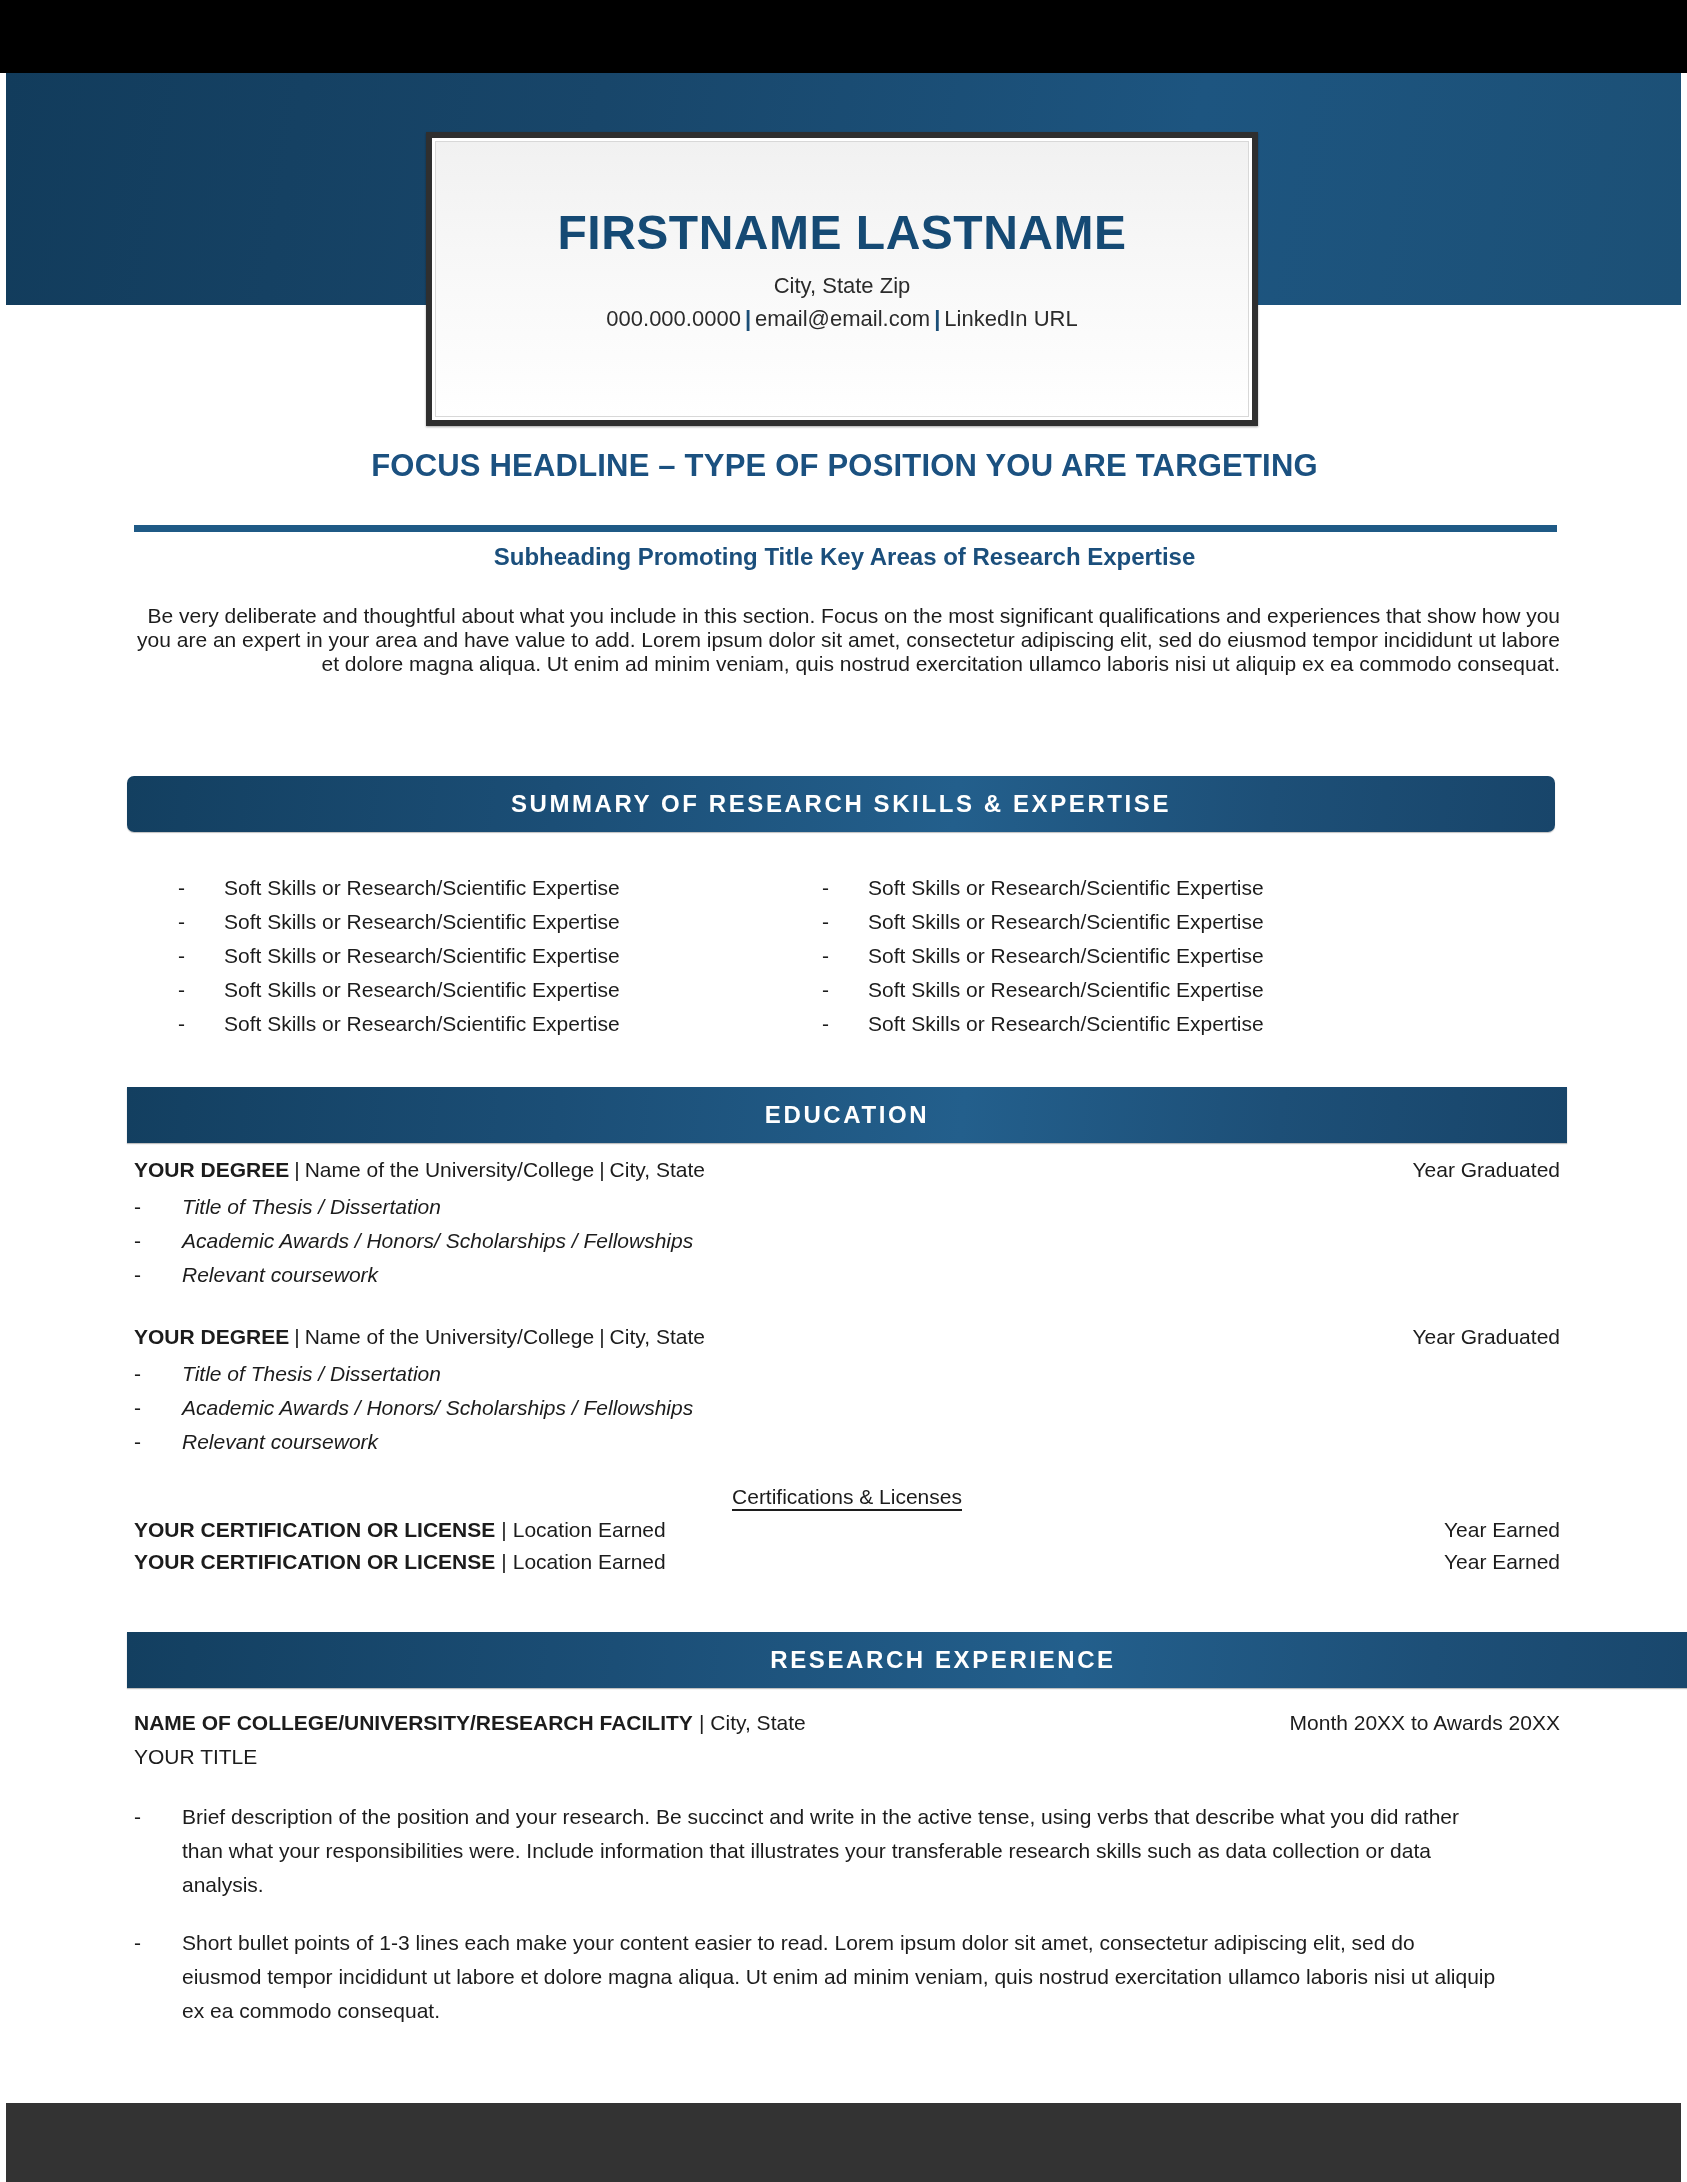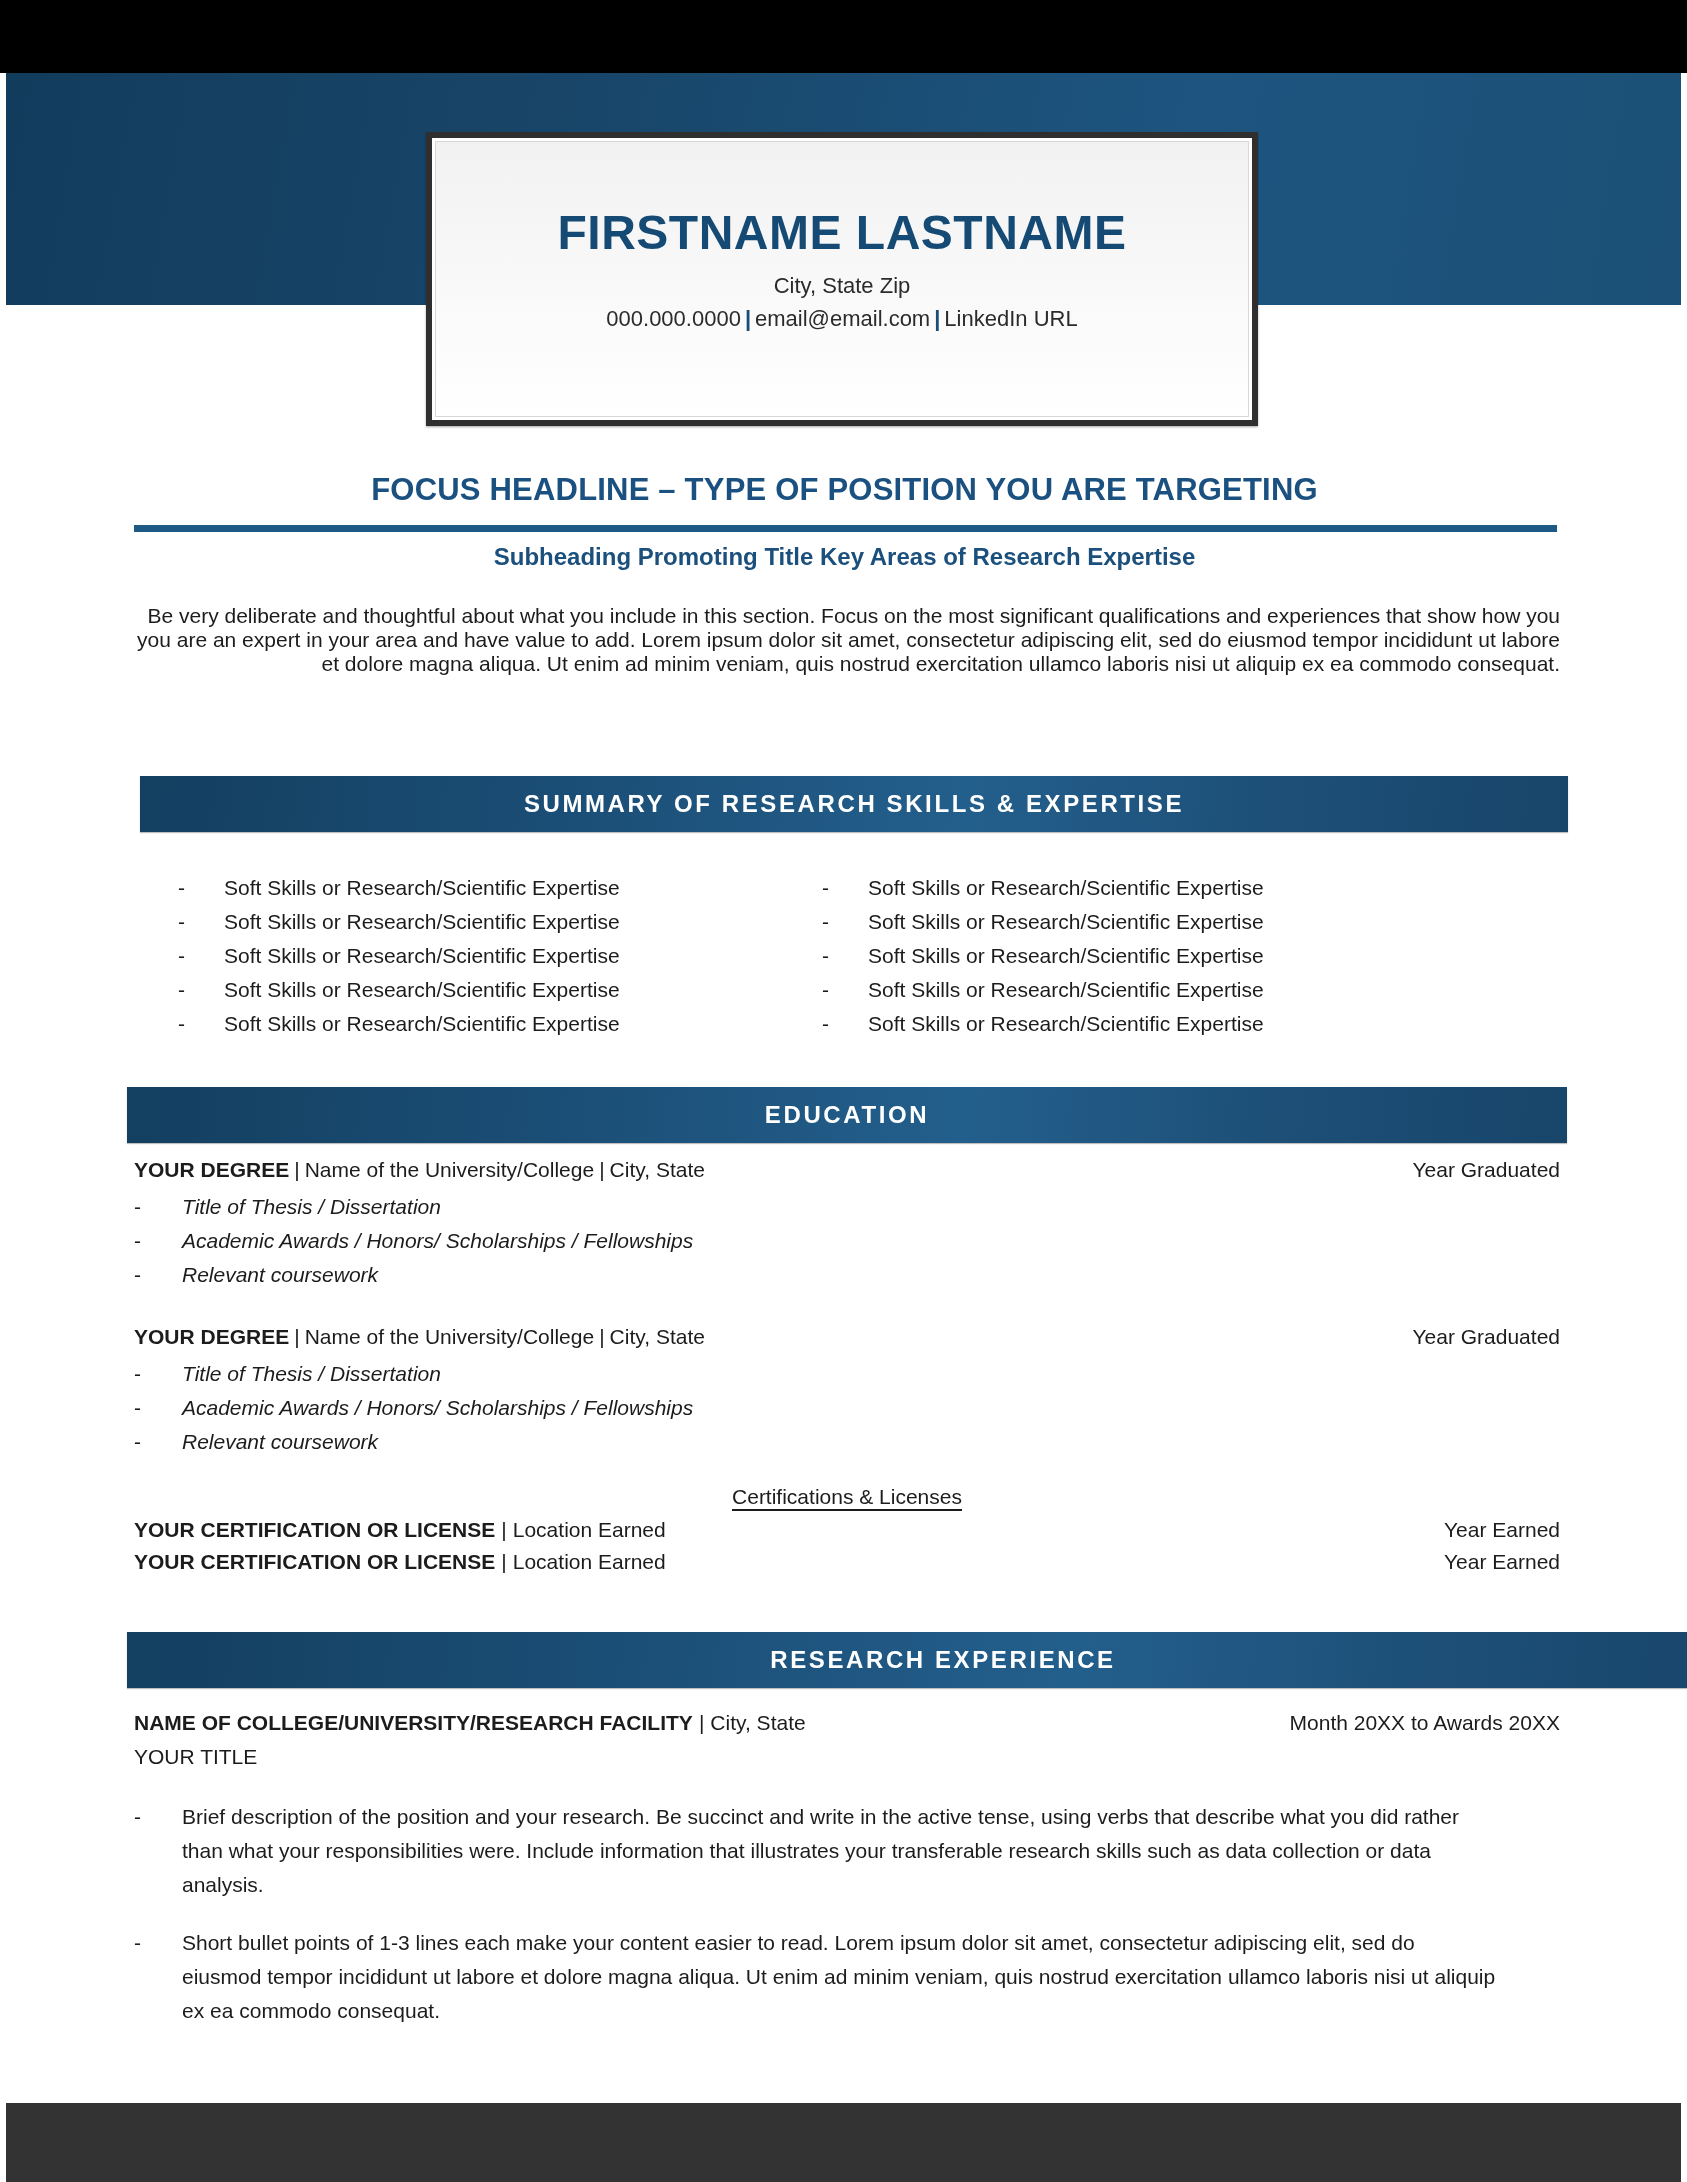--- a/index.html
+++ b/index.html
@@ -92,21 +92,21 @@
   .contact-line .sep {
     color: #1b4e77;
     font-weight: bold;
     padding: 0 4px;
   }
 
   
   .focus-headline {
     position: absolute;
     left: 134px;
-    top: 472px;
+    top: 448px;
     width: 1421px;
     text-align: center;
     font-size: 31px;
     font-weight: bold;
     color: #1b5180;
     letter-spacing: 0.2px;
     white-space: nowrap;
   }
   .headline-rule {
     position: absolute;
@@ -147,21 +147,21 @@
     color: #ffffff;
     display: flex;
     align-items: center;
     justify-content: center;
     font-size: 24px;
     font-weight: bold;
     letter-spacing: 2.6px;
     box-shadow: 0 1px 1px rgba(0,0,0,.25);
   }
 
-  #bar-summary { left: 140px; top: 776px;  width: 1428px; }
+  #bar-summary { left: 127px; top: 776px;  width: 1428px; border-radius: 7px; }
   #bar-education { left: 127px; top: 1087px; width: 1440px; }
   #bar-research { left: 127px; top: 1632px; width: 1632px; }
 
   
   .skills-wrap {
     position: absolute;
     left: 178px;
     top: 871px;
     width: 1386px;
     display: flex;

